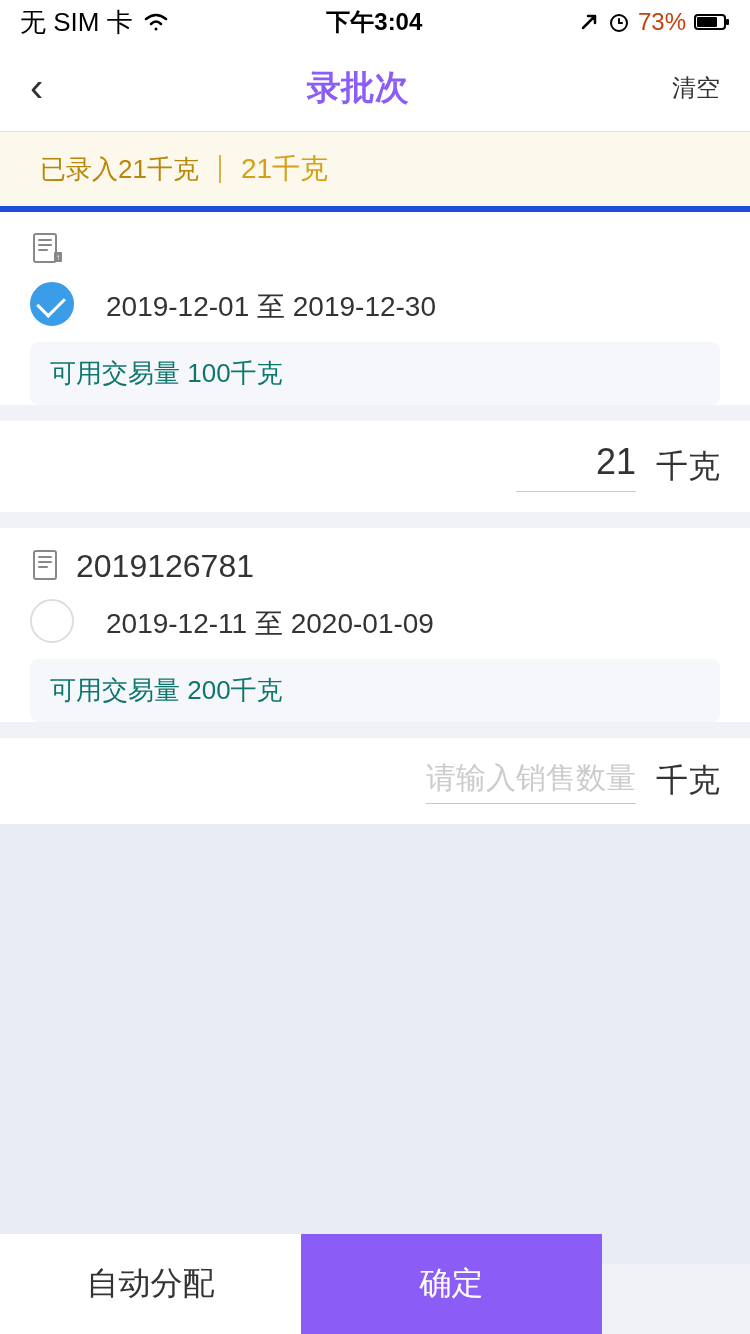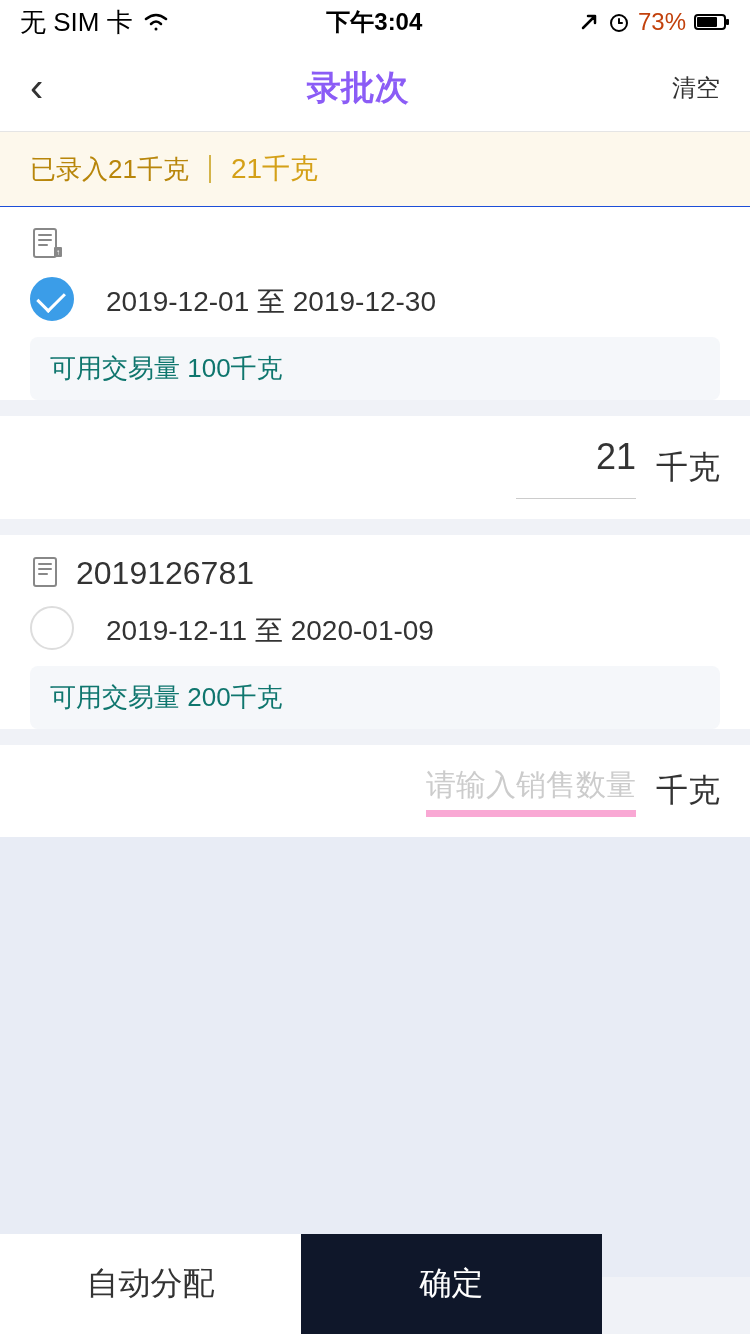--- a/index.html
+++ b/index.html
@@ -67,25 +67,25 @@
     .nav-action {
       font-size: 24px;
       color: #333;
       cursor: pointer;
     }
 
     
     .info-banner {
       width: 750px;
       background: #fdf8ec;
-      padding: 18px 30px;
+      padding: 18px 40px;
       display: flex;
       align-items: center;
       gap: 20px;
-      border-bottom: 1px solid #1d4ed8;
+      border-bottom: 6px solid #1d4ed8;
     }
     .info-badge {
       font-size: 26px;
       color: #b8860b;
     }
     .info-divider {
       width: 2px;
       height: 28px;
       background: #d4b44a;
     }
@@ -176,21 +176,21 @@
       font-weight: 500;
     }
     .qty-unit {
       font-size: 32px;
       color: #333;
     }
     .qty-underline {
       border-bottom: 1px solid #ccc;
       min-width: 120px;
       text-align: right;
-      padding-bottom: 20px;
+      padding-bottom: 8px;
     }
 
     .section-divider {
       height: 16px;
       background: #f0f2f7;
     }
 
     
     .qty-placeholder-row {
       display: flex;
@@ -202,21 +202,21 @@
     }
     .qty-placeholder-text {
       font-size: 30px;
       color: #ccc;
     }
     .qty-unit-placeholder {
       font-size: 32px;
       color: #333;
     }
     .qty-input-underline {
-      border-bottom: 7px solid #f9a8d4;
+      border-bottom: 1px solid #f9a8d4;
       min-width: 200px;
       text-align: right;
       padding-bottom: 4px;
     }
 
     
     .bottom-content {
       background: #e8ecf5;
       flex: 1;
       min-height: 400px;
@@ -237,21 +237,21 @@
       border: none;
       font-size: 32px;
       color: #333;
       cursor: pointer;
       display: flex;
       align-items: center;
       justify-content: center;
     }
     .btn-confirm {
       flex: 1;
-      background: #0f172a;
+      background: #8b5cf6;
       border: none;
       font-size: 32px;
       color: #fff;
       cursor: pointer;
       display: flex;
       align-items: center;
       justify-content: center;
     }
 
     .content-area {

